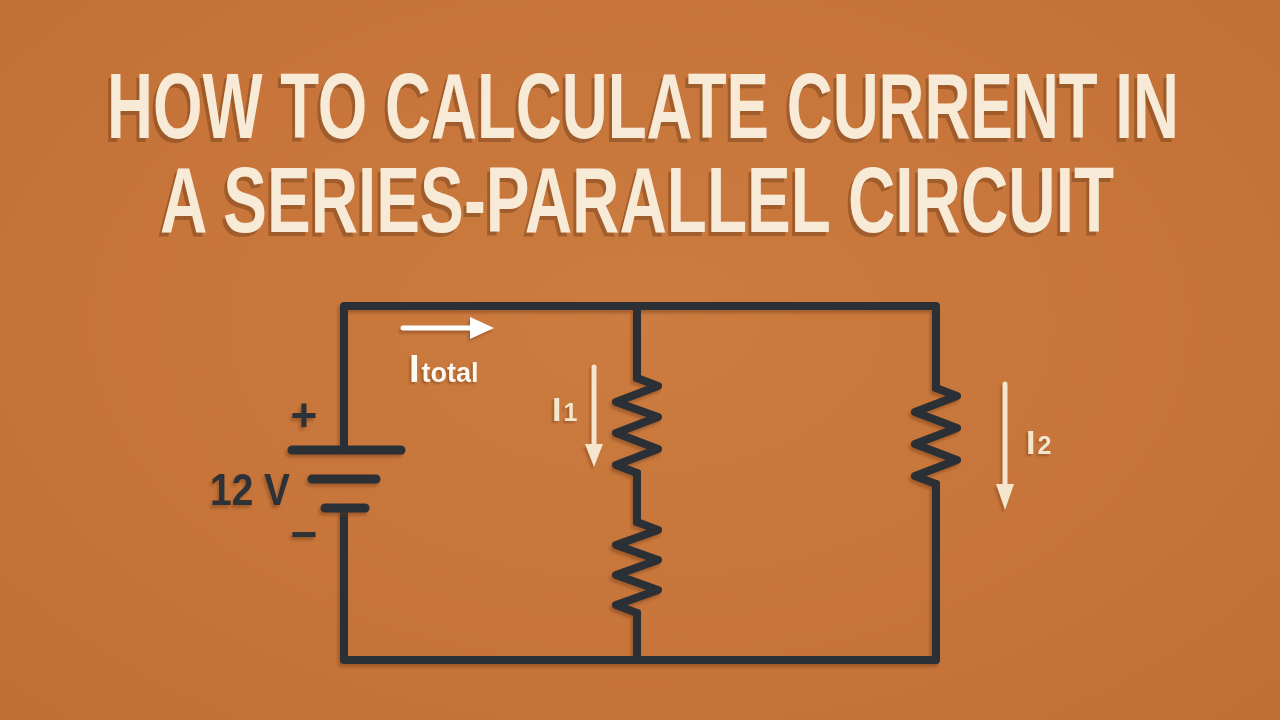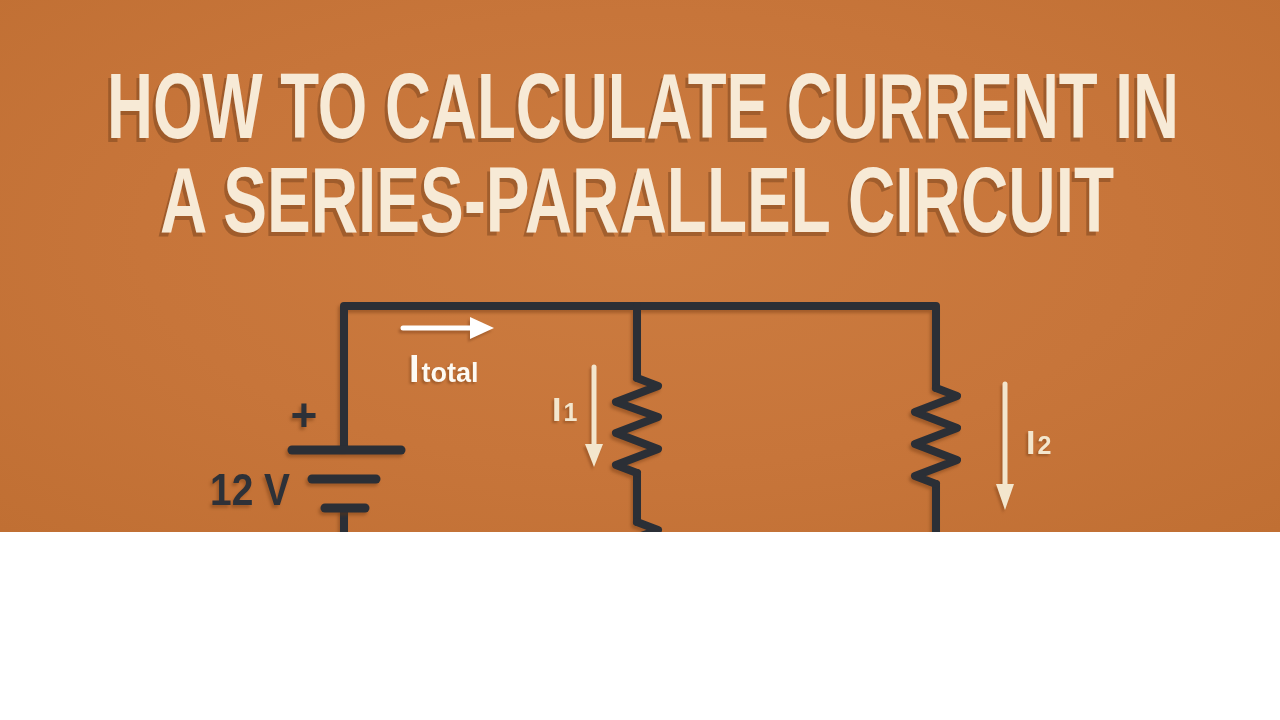--- a/index.html
+++ b/index.html
@@ -3,21 +3,21 @@
 <meta charset="utf-8">
 <style>
   html, body {
     margin: 0;
     padding: 0;
     font-family: "Liberation Sans", sans-serif;
   }
   #stage {
     position: relative;
     width: 1280px;
-    height: 532px;
+    height: 720px;
     overflow: hidden;
     background: radial-gradient(ellipse at 50% 45%, #cc7c40 0%, #c7753a 55%, #c06f33 100%);
   }
   svg { display: block; }
 
   .title-text {
     font-family: "Liberation Sans", sans-serif;
     font-weight: 700;
     font-size: 92px;
     fill: #f7ead6;

